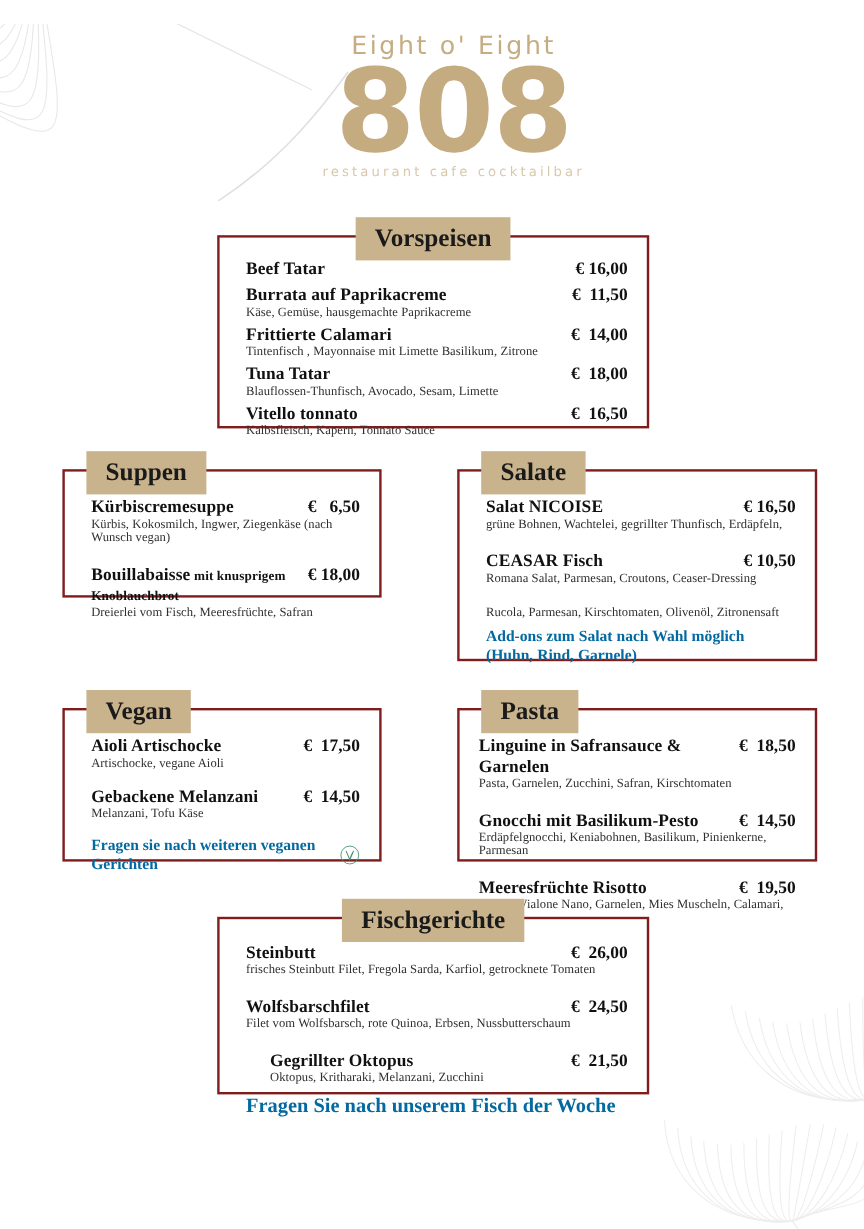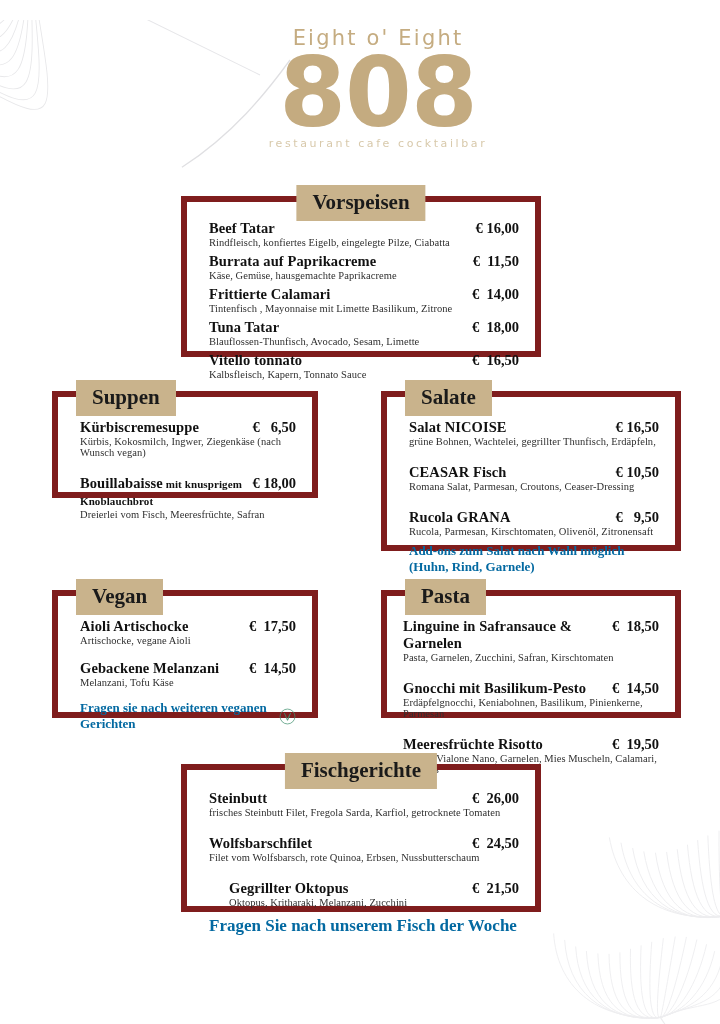--- a/index.html
+++ b/index.html
@@ -57,21 +57,21 @@
     font-family: "DejaVu Sans", sans-serif;
     font-size: 11px;
     letter-spacing: 2.6px;
     color: #d8c9ab;
     margin-top: 2px;
   }
 
   
   .section {
     position: absolute;
-    border: 6px solid #7f1d1d;
+    border: 2px solid #7f1d1d;
     background: transparent;
     box-sizing: border-box;
     z-index: 3;
   }
   .section-title {
     position: absolute;
     top: -17px;
     background: #c9b38c;
     color: #1a1a1a;
     font-family: "Liberation Serif", serif;
@@ -320,21 +320,20 @@
   </div>
 
   <div class="section tight" style="left:181px; top:196px; width:360px; height:161px;">
     <div class="section-title center">Vorspeisen</div>
     <div class="section-body">
       <div class="item">
         <div class="item-head">
           <span class="item-name">Beef Tatar</span>
           <span class="item-price">€ 16,00</span>
         </div>
-        <div class="item-desc">Rindfleisch, konfiertes Eigelb, eingelegte Pilze, Ciabatta</div>
       </div>
       <div class="item">
         <div class="item-head">
           <span class="item-name">Burrata auf Paprikacreme</span>
           <span class="item-price">€  11,50</span>
         </div>
         <div class="item-desc">Käse, Gemüse, hausgemachte Paprikacreme</div>
       </div>
       <div class="item">
         <div class="item-head">
@@ -391,24 +390,20 @@
         <div class="item-desc">grüne Bohnen, Wachtelei, gegrillter Thunfisch, Erdäpfeln,</div>
       </div>
       <div class="item">
         <div class="item-head">
           <span class="item-name">CEASAR Fisch</span>
           <span class="item-price">€ 10,50</span>
         </div>
         <div class="item-desc">Romana Salat, Parmesan, Croutons, Ceaser-Dressing</div>
       </div>
       <div class="item" style="margin-bottom:6px;">
-        <div class="item-head">
-          <span class="item-name">Rucola GRANA</span>
-          <span class="item-price">€   9,50</span>
-        </div>
         <div class="item-desc">Rucola, Parmesan, Kirschtomaten, Olivenöl, Zitronensaft</div>
       </div>
       <div class="note-line">Add-ons zum Salat nach Wahl möglich (Huhn, Rind, Garnele)</div>
     </div>
   </div>
 
   <div class="section loose" style="left:52px; top:590px; width:266px; height:128px;">
     <div class="section-title left">Vegan</div>
     <div class="section-body" style="padding-top:22px;">
       <div class="item">

